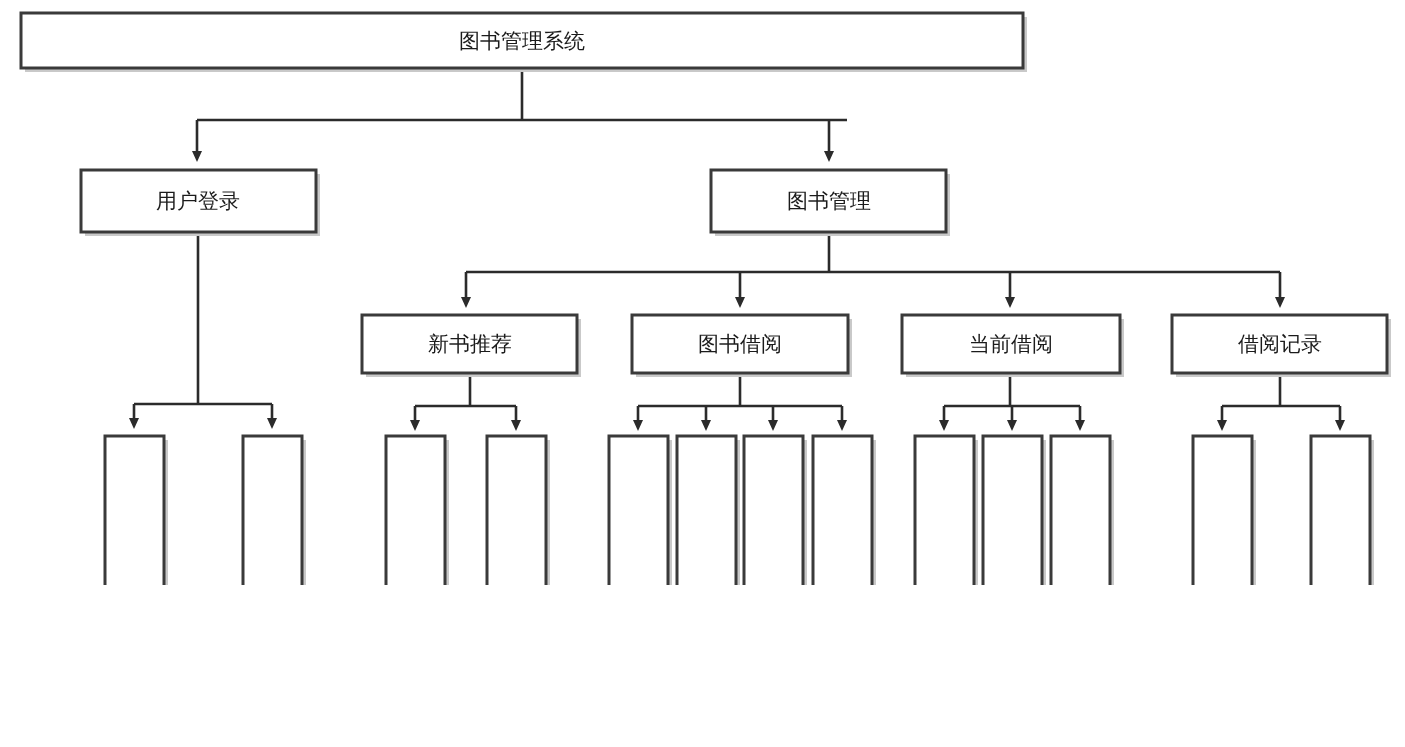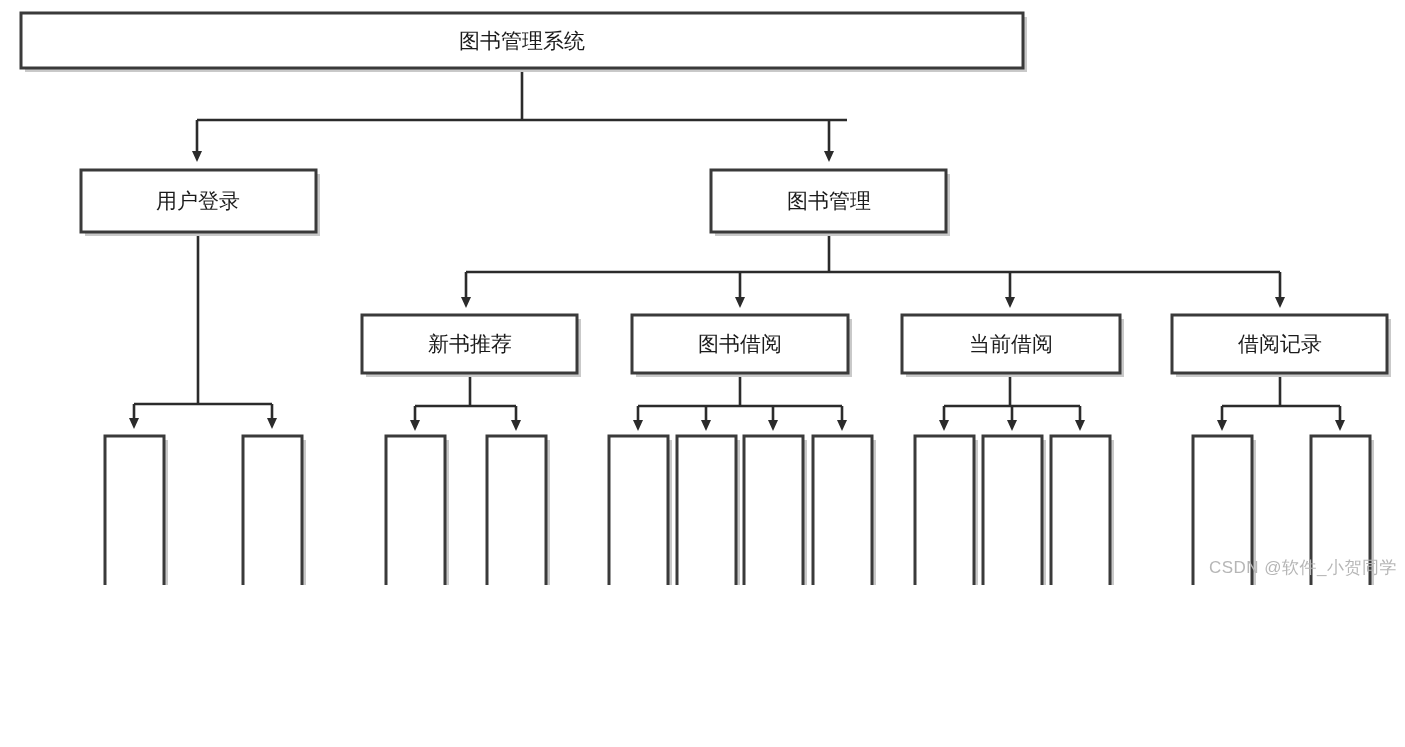--- a/index.html
+++ b/index.html
@@ -255,15 +255,14 @@
   <div class="vert-label" style="left: 744px; top: 436px; width: 59px; height: 298px; align-items: center;">编辑图书（管理员）</div>
   <div class="vert-label" style="left: 813px; top: 436px; width: 59px; height: 298px; align-items: center;">借阅图书</div>
 
   <div class="vert-label" style="left: 915px; top: 436px; width: 59px; height: 298px; align-items: center;">查询图书</div>
   <div class="vert-label" style="left: 983px; top: 436px; width: 59px; height: 298px; align-items: center;">归还图书</div>
   <div class="vert-label" style="left: 1051px; top: 436px; width: 59px; height: 298px; align-items: center;">确认归还（管理员）</div>
 
   <div class="vert-label" style="left: 1193px; top: 436px; width: 59px; height: 298px; align-items: center;">新增借阅记录</div>
   <div class="vert-label" style="left: 1311px; top: 436px; width: 59px; height: 298px; align-items: center;">查询借阅记录</div>
 
-  <div class="watermark-text">CSDN @软件_小贺同学</div>
 
 </div>
 
 </body></html>

